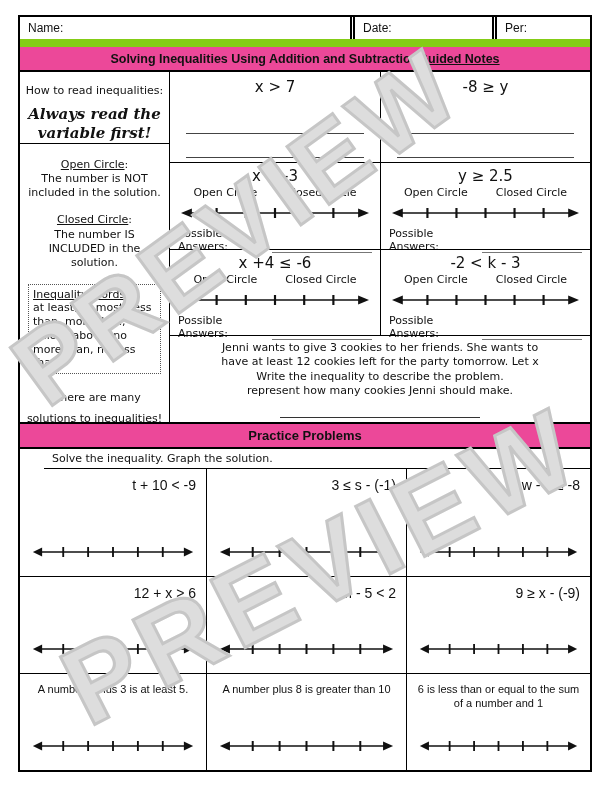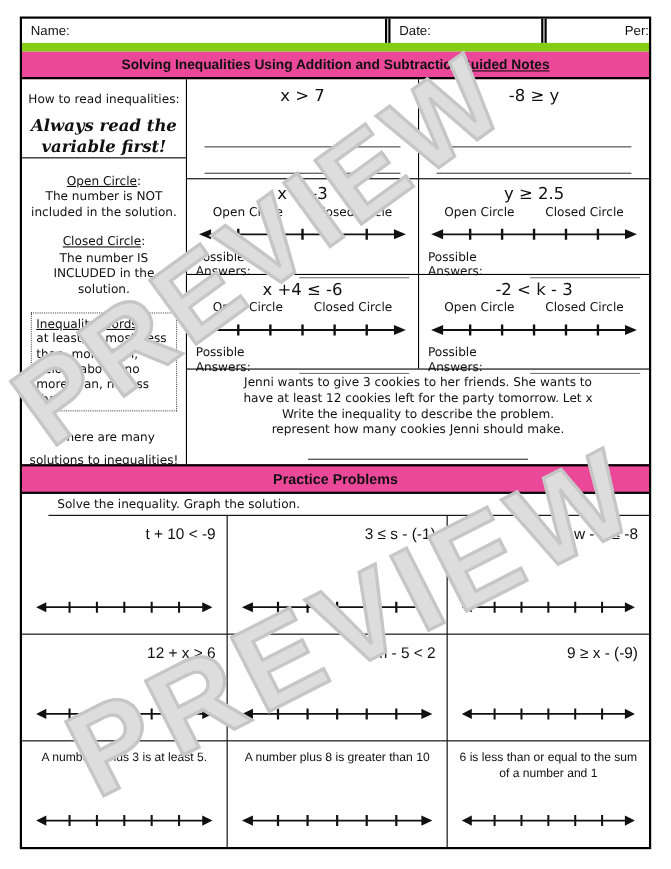--- a/index.html
+++ b/index.html
@@ -14,21 +14,21 @@
     border:2px solid #000; background:#fff;
     display:flex; flex-direction:column;
   }
 
   
   .head-row { height:30px; display:flex; border-bottom:8px solid #84cc16; }
   .head-cell { display:flex; align-items:center; padding-left:8px;
     font-family:"Liberation Sans", sans-serif; font-size:12px; }
   .name-cell { width:330px; }
   .date-cell { width:142px; border-left:5px double #000; }
-  .per-cell  { flex:1; border-left:5px double #000;justify-content:flex-end; }
+  .per-cell  { flex:1; border-left:5px double #000; }
 
   
   .titlebar {
     background:#ec4899; display:flex; align-items:center; justify-content:center;
     font-family:"Liberation Sans", sans-serif; font-size:12.5px; font-weight:600;
     border-bottom:2px solid #000;
   }
   .main-title { height:25px; }
   .practice-title { height:27px; border-top:2px solid #000; font-size:13px; }
   .u { text-decoration:underline; }

